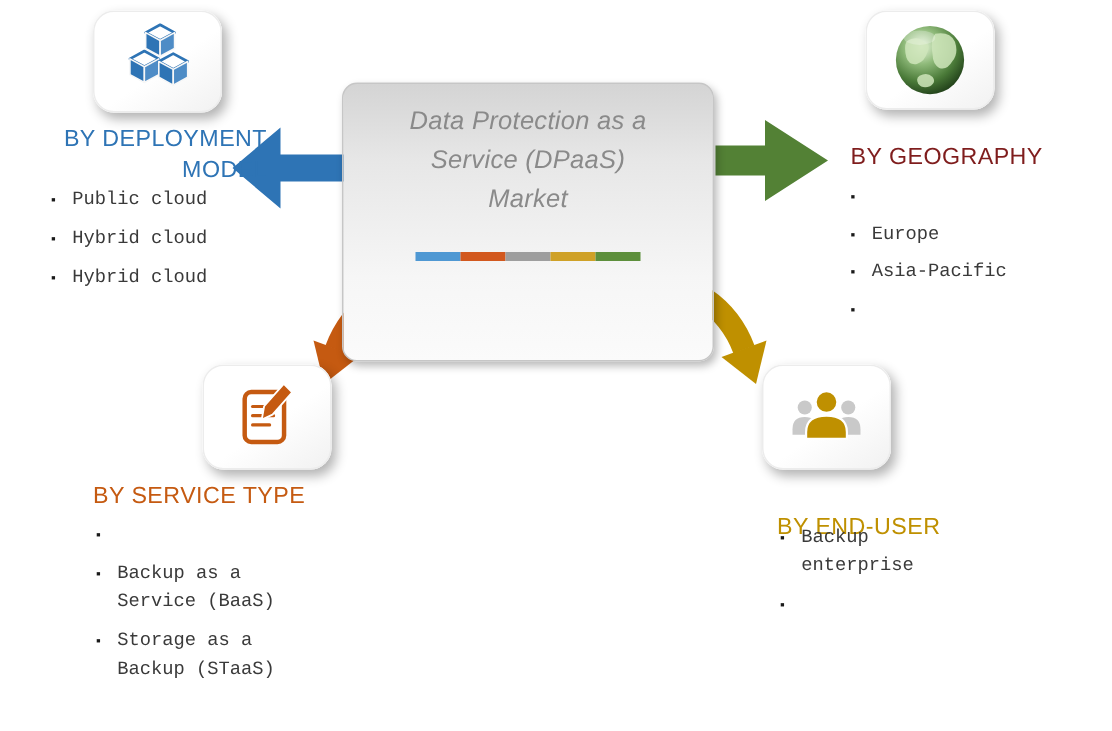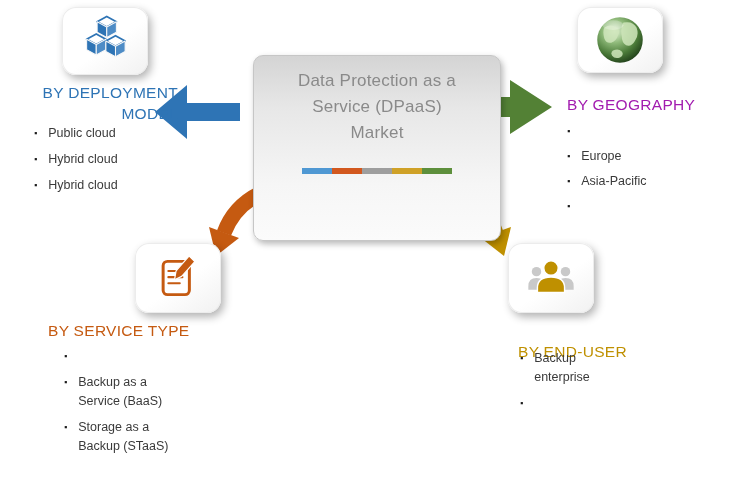--- a/index.html
+++ b/index.html
@@ -5,24 +5,25 @@
   html,body{margin:0;padding:0;background:#ffffff;}
   body{font-family:"Liberation Sans",sans-serif;}
   #canvas{position:relative;width:741px;height:487px;background:#ffffff;overflow:hidden;}
   .pre{white-space:pre-line;}
 
   
   #arrows{position:absolute;left:0;top:0;z-index:1;}
 
   
   .center-box{
-    position:absolute;left:253px;top:55px;width:246px;height:184px;z-index:2;
+    position:absolute;left:228px;top:55px;width:246px;height:184px;z-index:2;
     border-radius:10px;border:1px solid #c6c6c6;
     background:linear-gradient(180deg,#d4d4d4 0%,#e7e7e7 28%,#f6f6f6 70%,#fbfbfb 100%);
     box-shadow:2px 3px 6px rgba(0,0,0,.28);
+    font-style:italic;
   }
   .center-title{
     margin-top:12px;text-align:center;font-size:17px;line-height:26px;
     color:#8a8a8a;letter-spacing:.2px;
   }
   .market-bar{
     position:absolute;left:50%;top:112px;transform:translateX(-50%);
     width:150px;height:6px;display:flex;
   }
   .market-bar .seg{flex:1;}
@@ -36,29 +37,29 @@
   }
   .card svg{display:block;}
   .card-deployment{left:62px;top:7px;width:86px;height:68px;}
   .card-geography{left:577px;top:7px;width:86px;height:66px;}
   .card-service{left:135px;top:243px;width:86px;height:70px;}
   .card-enduser{left:508px;top:243px;width:86px;height:70px;}
 
   
   .heading{position:absolute;z-index:3;font-size:15.5px;line-height:21px;letter-spacing:.3px;}
   .heading-deployment{left:2px;top:82px;width:176px;text-align:right;color:#2e74b5;}
-  .heading-geography{left:567px;top:94px;color:#a21caf;}
-  .heading-service{left:48px;top:320px;color:#c55a11;}
+  .heading-geography{left:567px;top:94px;color:#7f1d1d;}
+  .heading-service{left:62px;top:320px;color:#c55a11;}
   .heading-enduser{left:518px;top:341px;color:#bf9000;}
 
   
   .list{position:absolute;z-index:3;font-size:12.5px;color:#3a3a3a;}
   .list .li{display:flex;gap:11px;line-height:19px;}
   .list .bullet{font-size:9px;line-height:19px;color:#1a1a1a;flex:0 0 auto;}
-  .li-text{white-space:pre-line;}
+  .li-text{white-space:pre-line;font-family:Liberation Mono, monospace;}
   .list-deployment{left:34px;top:124px;}
   .list-deployment .li{margin-bottom:7px;}
   .list-geography{left:567px;top:122px;width:124px;}
   .list-geography .li{margin-bottom:6px;}
   .list-service{left:64px;top:347px;width:140px;}
   .list-service .li{margin-bottom:7px;}
   .list-enduser{left:520px;top:349px;width:112px;}
   .list-enduser .li{margin-bottom:7px;}
 </style>
 </head>

